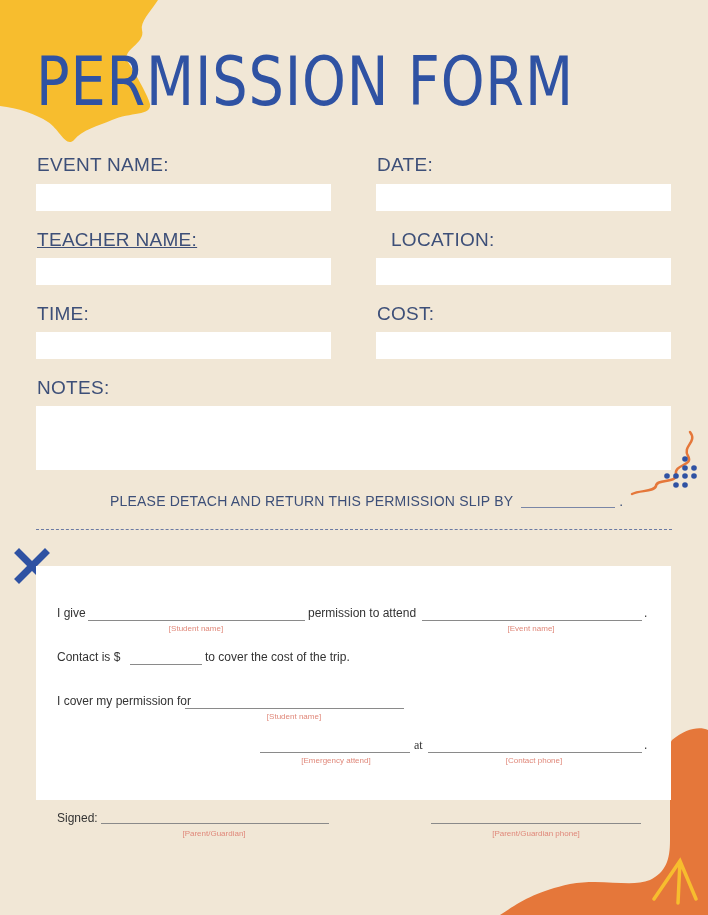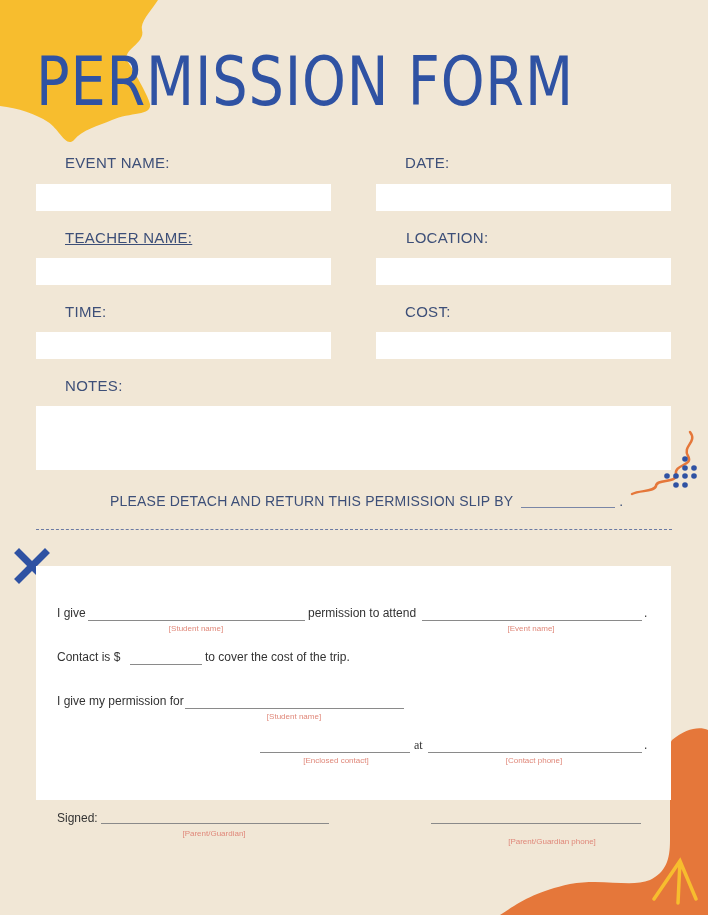--- a/index.html
+++ b/index.html
@@ -10,22 +10,22 @@
     }
     .deco { position: absolute; pointer-events: none; }
     .title {
       position: absolute; left: 36px; top: 42px; width: 640px;
       font-family: "DejaVu Sans", sans-serif; font-weight: normal;
       font-size: 68px; line-height: 80px; letter-spacing: 1px;
       color: #2f52a3; white-space: nowrap;
       transform: scaleX(0.82); transform-origin: left top;
     }
     .label {
-      position: absolute; font-size: 15px; color: #3d4f78;
-      letter-spacing: 0.3px; text-transform: uppercase; margin-left: 28px;
+      position: absolute; font-size: 19px; color: #3d4f78;
+      letter-spacing: 0.3px; text-transform: uppercase;
     }
     .box {
       position: absolute; background: #ffffff; border: none; outline: none;
       padding: 0 8px; box-sizing: border-box; font-size: 13px; color: #333;
     }
     .detach {
       position: absolute; left: 110px; top: 493px; font-size: 14px; color: #3d4f78;
       letter-spacing: 0.2px; white-space: nowrap;
     }
     .detach .blank { display: inline-block; width: 94px; border-bottom: 1px solid #7a86a6; margin-left: 4px; vertical-align: -2px; }
@@ -75,21 +75,21 @@
 
 <div class="label" style="left:37px;top:154px;">EVENT NAME:</div>
 <input class="box" style="left: 36px; top: 184px; width: 295px; height: 27px;" value="">
 
 <div class="label" style="left:377px;top:154px;text-align:center;">DATE:</div>
 <input class="box" style="left: 376px; top: 184px; width: 295px; height: 27px;" value="">
 
 <div class="label" style="left:37px;top:229px;text-decoration:underline;">TEACHER NAME:</div>
 <input class="box" style="left: 36px; top: 258px; width: 295px; height: 27px;" value="">
 
-<div class="label" style="left:378px;top:229px;">LOCATION:</div>
+<div class="label" style="left:391px;top:229px;">LOCATION:</div>
 <input class="box" style="left: 376px; top: 258px; width: 295px; height: 27px;" value="">
 
 <div class="label" style="left:37px;top:303px;">TIME:</div>
 <input class="box" style="left: 36px; top: 332px; width: 295px; height: 27px;" value="">
 
 <div class="label" style="left:377px;top:303px;">COST:</div>
 <input class="box" style="left: 376px; top: 332px; width: 295px; height: 27px;" value="">
 
 <div class="label" style="left:37px;top:377px;">NOTES:</div>
 <textarea class="box" style="left: 36px; top: 406px; width: 635px; height: 64px; resize: none; padding: 6px 8px;"></textarea>
@@ -109,29 +109,29 @@
   <span class="line" style="left:272px;top:40px;">permission to attend</span>
   <div class="fill" style="left:386px;top:54px;width:220px;"></div>
   <span class="line" style="left:608px;top:40px;">.</span>
   <span class="hint" style="left:110px;top:58px;width:100px;">[Student name]</span>
   <span class="hint" style="left:445px;top:58px;width:100px;">[Event name]</span>
 
   <span class="line" style="left:21px;top:84px;">Contact is $</span>
   <div class="fill" style="left:94px;top:98px;width:72px;"></div>
   <span class="line" style="left:169px;top:84px;">to cover the cost of the trip.</span>
 
-  <span class="line" style="left:21px;top:128px;">I give my permission for</span>
+  <span class="line" style="left:21px;top:128px;">I cover my permission for</span>
   <div class="fill" style="left:149px;top:142px;width:219px;"></div>
   <span class="hint" style="left:208px;top:146px;width:100px;">[Student name]</span>
 
   <div class="fill" style="left:224px;top:186px;width:150px;"></div>
   <span class="line" style="left:378px;top:172px;font-family:Liberation Serif, serif;">at</span>
   <div class="fill" style="left:392px;top:186px;width:214px;"></div>
   <span class="line" style="left:608px;top:172px;">.</span>
-  <span class="hint" style="left:250px;top:190px;width:100px;">[Enclosed contact]</span>
+  <span class="hint" style="left:250px;top:190px;width:100px;">[Emergency attend]</span>
   <span class="hint" style="left:448px;top:190px;width:100px;">[Contact phone]</span>
 
   <span class="line" style="left:21px;top:245px;">Signed:</span>
   <div class="fill" style="left:65px;top:257px;width:228px;"></div>
   <div class="fill" style="left:395px;top:257px;width:210px;"></div>
   <span class="hint" style="left:128px;top:263px;width:100px;">[Parent/Guardian]</span>
-  <span class="hint" style="left:456px;top:263px;width:120px;margin-top:8px;">[Parent/Guardian phone]</span>
+  <span class="hint" style="left:440px;top:263px;width:120px;">[Parent/Guardian phone]</span>
 </div>
 
 </body></html>

